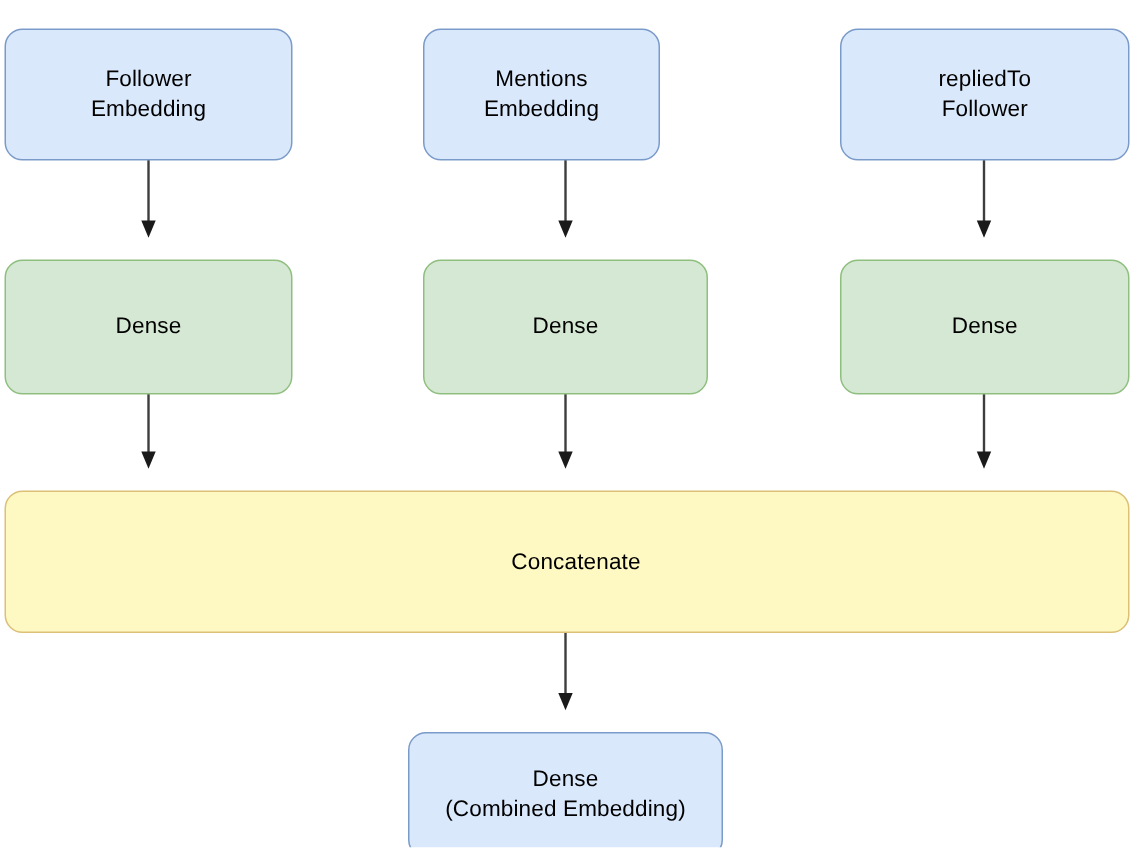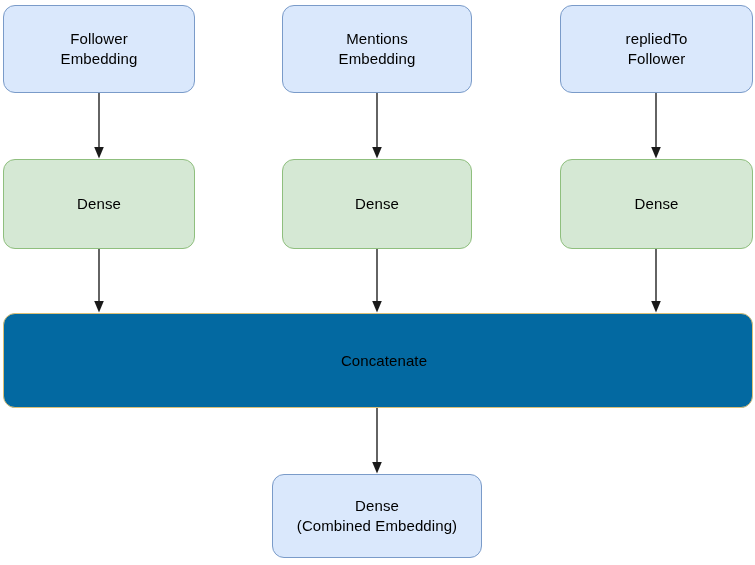--- a/index.html
+++ b/index.html
@@ -28,31 +28,32 @@
     display: flex;
     align-items: center;
     justify-content: center;
     text-align: center;
     color: #000000;
     font-size: 15px;
     line-height: 1.32;
     letter-spacing: 0.1px;
     white-space: pre-line;
     user-select: none;
+    margin-top: 14px;
   }
   .node-embedding {
     background: #dae8fc;
     border-color: #7a9bc9;
   }
   .node-dense {
     background: #d5e8d4;
     border-color: #8fbf7e;
   }
   .node-concat {
-    background: #0369a1;
+    background: #fef9c3;
     border-color: #dcc077;
     padding-left: 12px;
   }
   .node-output {
     background: #dae8fc;
     border-color: #7a9bc9;
   }
   .edge-svg {
     position: absolute;
     left: 0;
@@ -104,21 +105,21 @@
     </g>
     <g>
       <line class="edge-line" x1="377" y1="408" x2="377" y2="467"></line>
       <polygon class="edge-head" points="377,473.5 372.2,462 381.8,462"></polygon>
     </g>
   </svg>
 
   <div class="node node-embedding" style="left: 3px; top: 5px; width: 192px; height: 88px;">Follower
 Embedding</div>
 
-  <div class="node node-embedding" style="left: 282px; top: 5px; width: 190px; height: 88px;">Mentions
+  <div class="node node-embedding" style="left: 282px; top: 5px; width: 158px; height: 88px;">Mentions
 Embedding</div>
 
   <div class="node node-embedding" style="left: 560px; top: 5px; width: 193px; height: 88px;">repliedTo
 Follower</div>
 
   <div class="node node-dense" style="left: 3px; top: 159px; width: 192px; height: 90px;">Dense</div>
 
   <div class="node node-dense" style="left: 282px; top: 159px; width: 190px; height: 90px;">Dense</div>
 
   <div class="node node-dense" style="left: 560px; top: 159px; width: 193px; height: 90px;">Dense</div>

